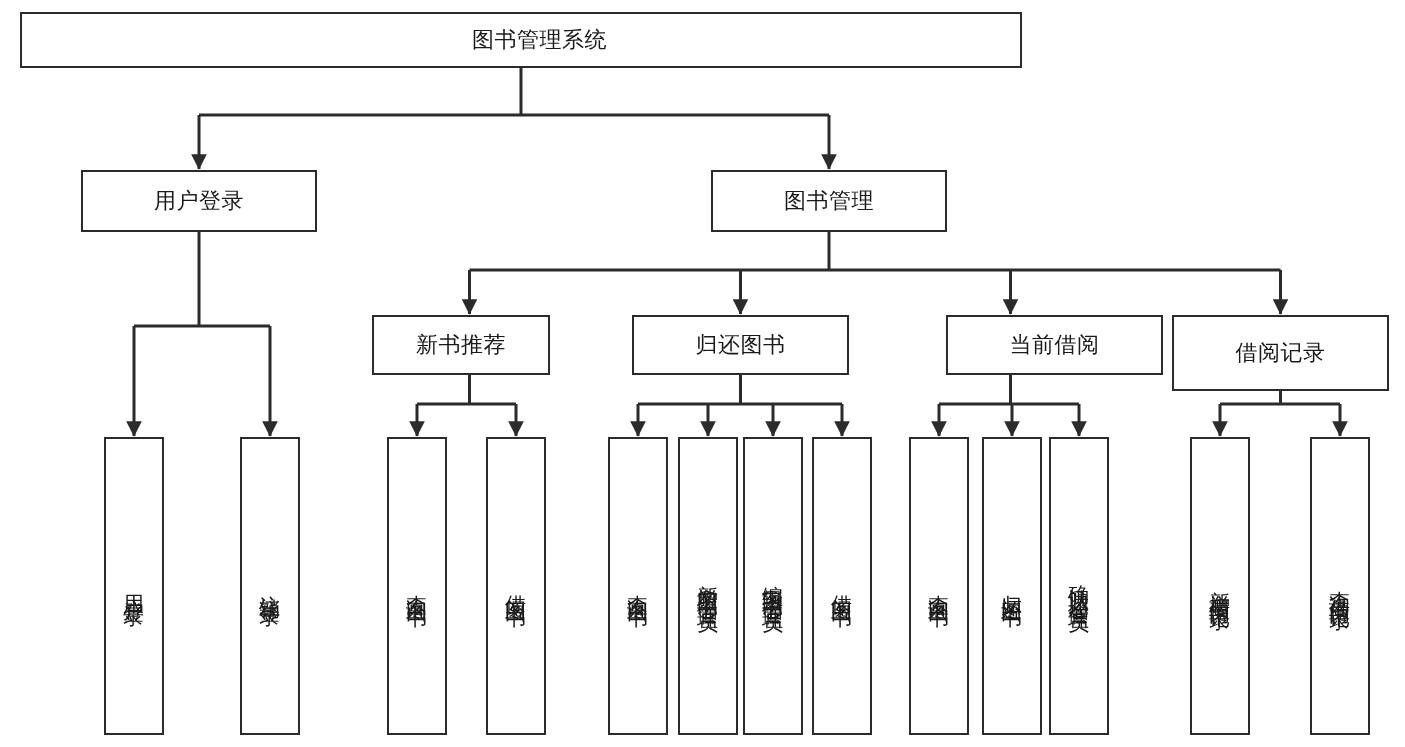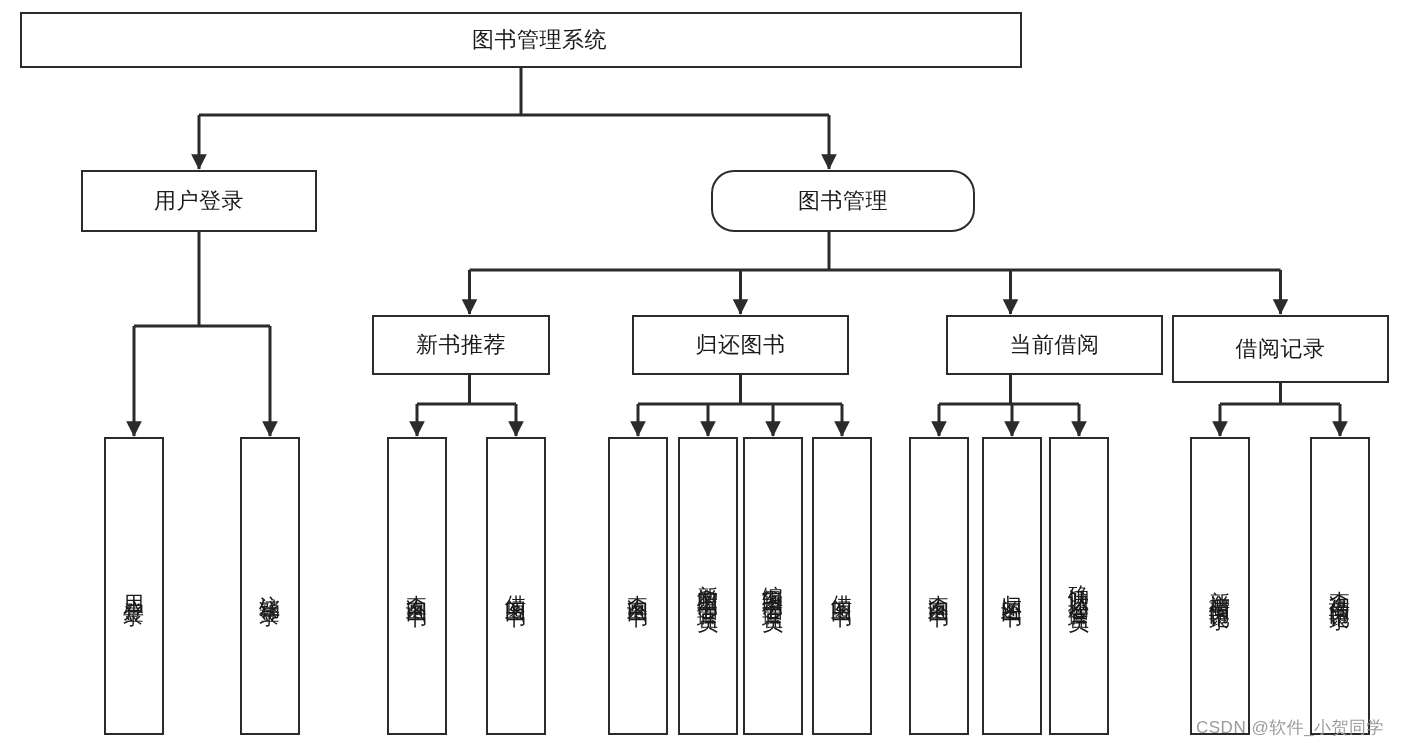--- a/index.html
+++ b/index.html
@@ -107,33 +107,33 @@
       </g>
   </svg>
 
   <div id="node-layer">
       <div class="node" style="left: 20px; top: 12px; width: 1002px; height: 56px; padding-left: 37px;">
         <span class="node-label">图书管理系统</span>
       </div>
       <div class="node" style="left: 81px; top: 170px; width: 236px; height: 62px;">
         <span class="node-label">用户登录</span>
       </div>
-      <div class="node" style="left: 711px; top: 170px; width: 264px; height: 62px; border-radius: 23px;">
+      <div class="node" style="left: 711px; top: 170px; width: 236px; height: 62px;">
         <span class="node-label">图书管理</span>
       </div>
       <div class="node" style="left: 372px; top: 315px; width: 178px; height: 60px;">
         <span class="node-label">新书推荐</span>
       </div>
       <div class="node" style="left: 632px; top: 315px; width: 217px; height: 60px;">
         <span class="node-label">归还图书</span>
       </div>
       <div class="node" style="left: 902px; top: 315px; width: 217px; height: 60px; margin-left: 44px;">
         <span class="node-label">当前借阅</span>
       </div>
-      <div class="node" style="left: 1172px; top: 315px; width: 217px; height: 68px;">
+      <div class="node" style="left: 1172px; top: 315px; width: 217px; height: 76px;">
         <span class="node-label">借阅记录</span>
       </div>
       <div class="node leaf" style="left: 104px; top: 437px; width: 60px; height: 298px;">
         <span class="node-label">用户登录</span>
       </div>
       <div class="node leaf" style="left: 240px; top: 437px; width: 60px; height: 298px;">
         <span class="node-label">注销登录</span>
       </div>
       <div class="node leaf" style="left: 387px; top: 437px; width: 60px; height: 298px;">
         <span class="node-label">查询图书</span>
@@ -163,15 +163,14 @@
         <span class="node-label">确认归还（管理员）</span>
       </div>
       <div class="node leaf" style="left: 1190px; top: 437px; width: 60px; height: 298px;">
         <span class="node-label">新增借阅记录</span>
       </div>
       <div class="node leaf" style="left: 1310px; top: 437px; width: 60px; height: 298px;">
         <span class="node-label">查询借阅记录</span>
       </div>
     </div>
 
-  <div class="watermark" style="left: 1196px; top: 716px;">CSDN @软件_小贺同学</div>
 
 </div>
 
 </body></html>

